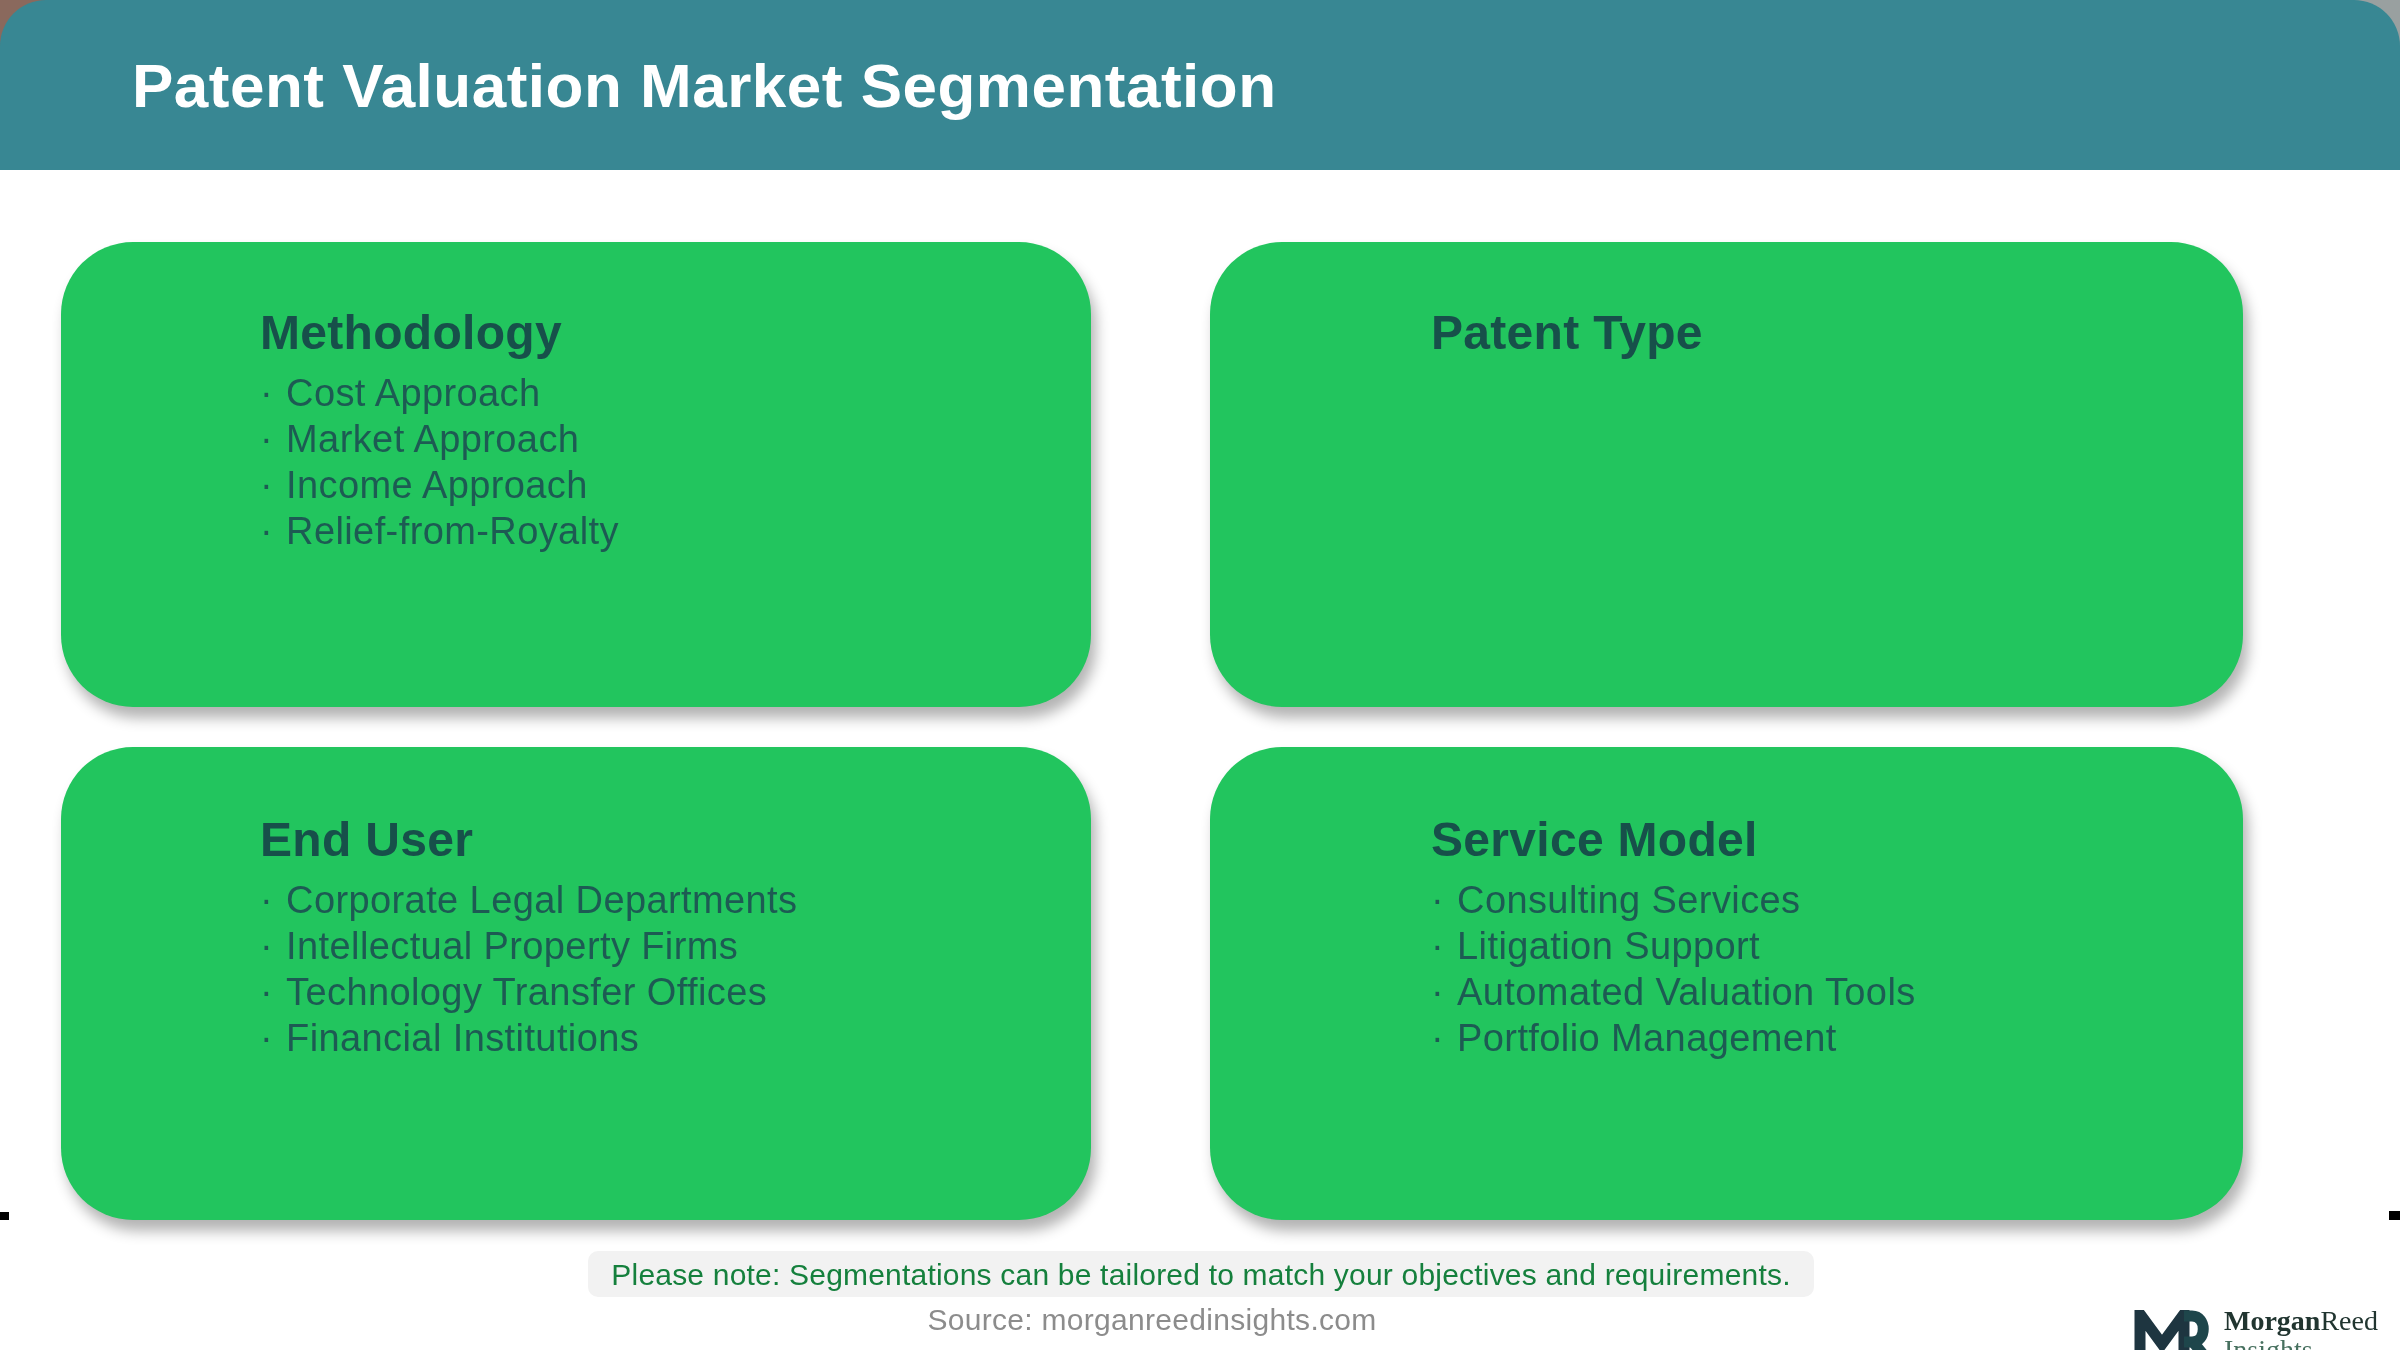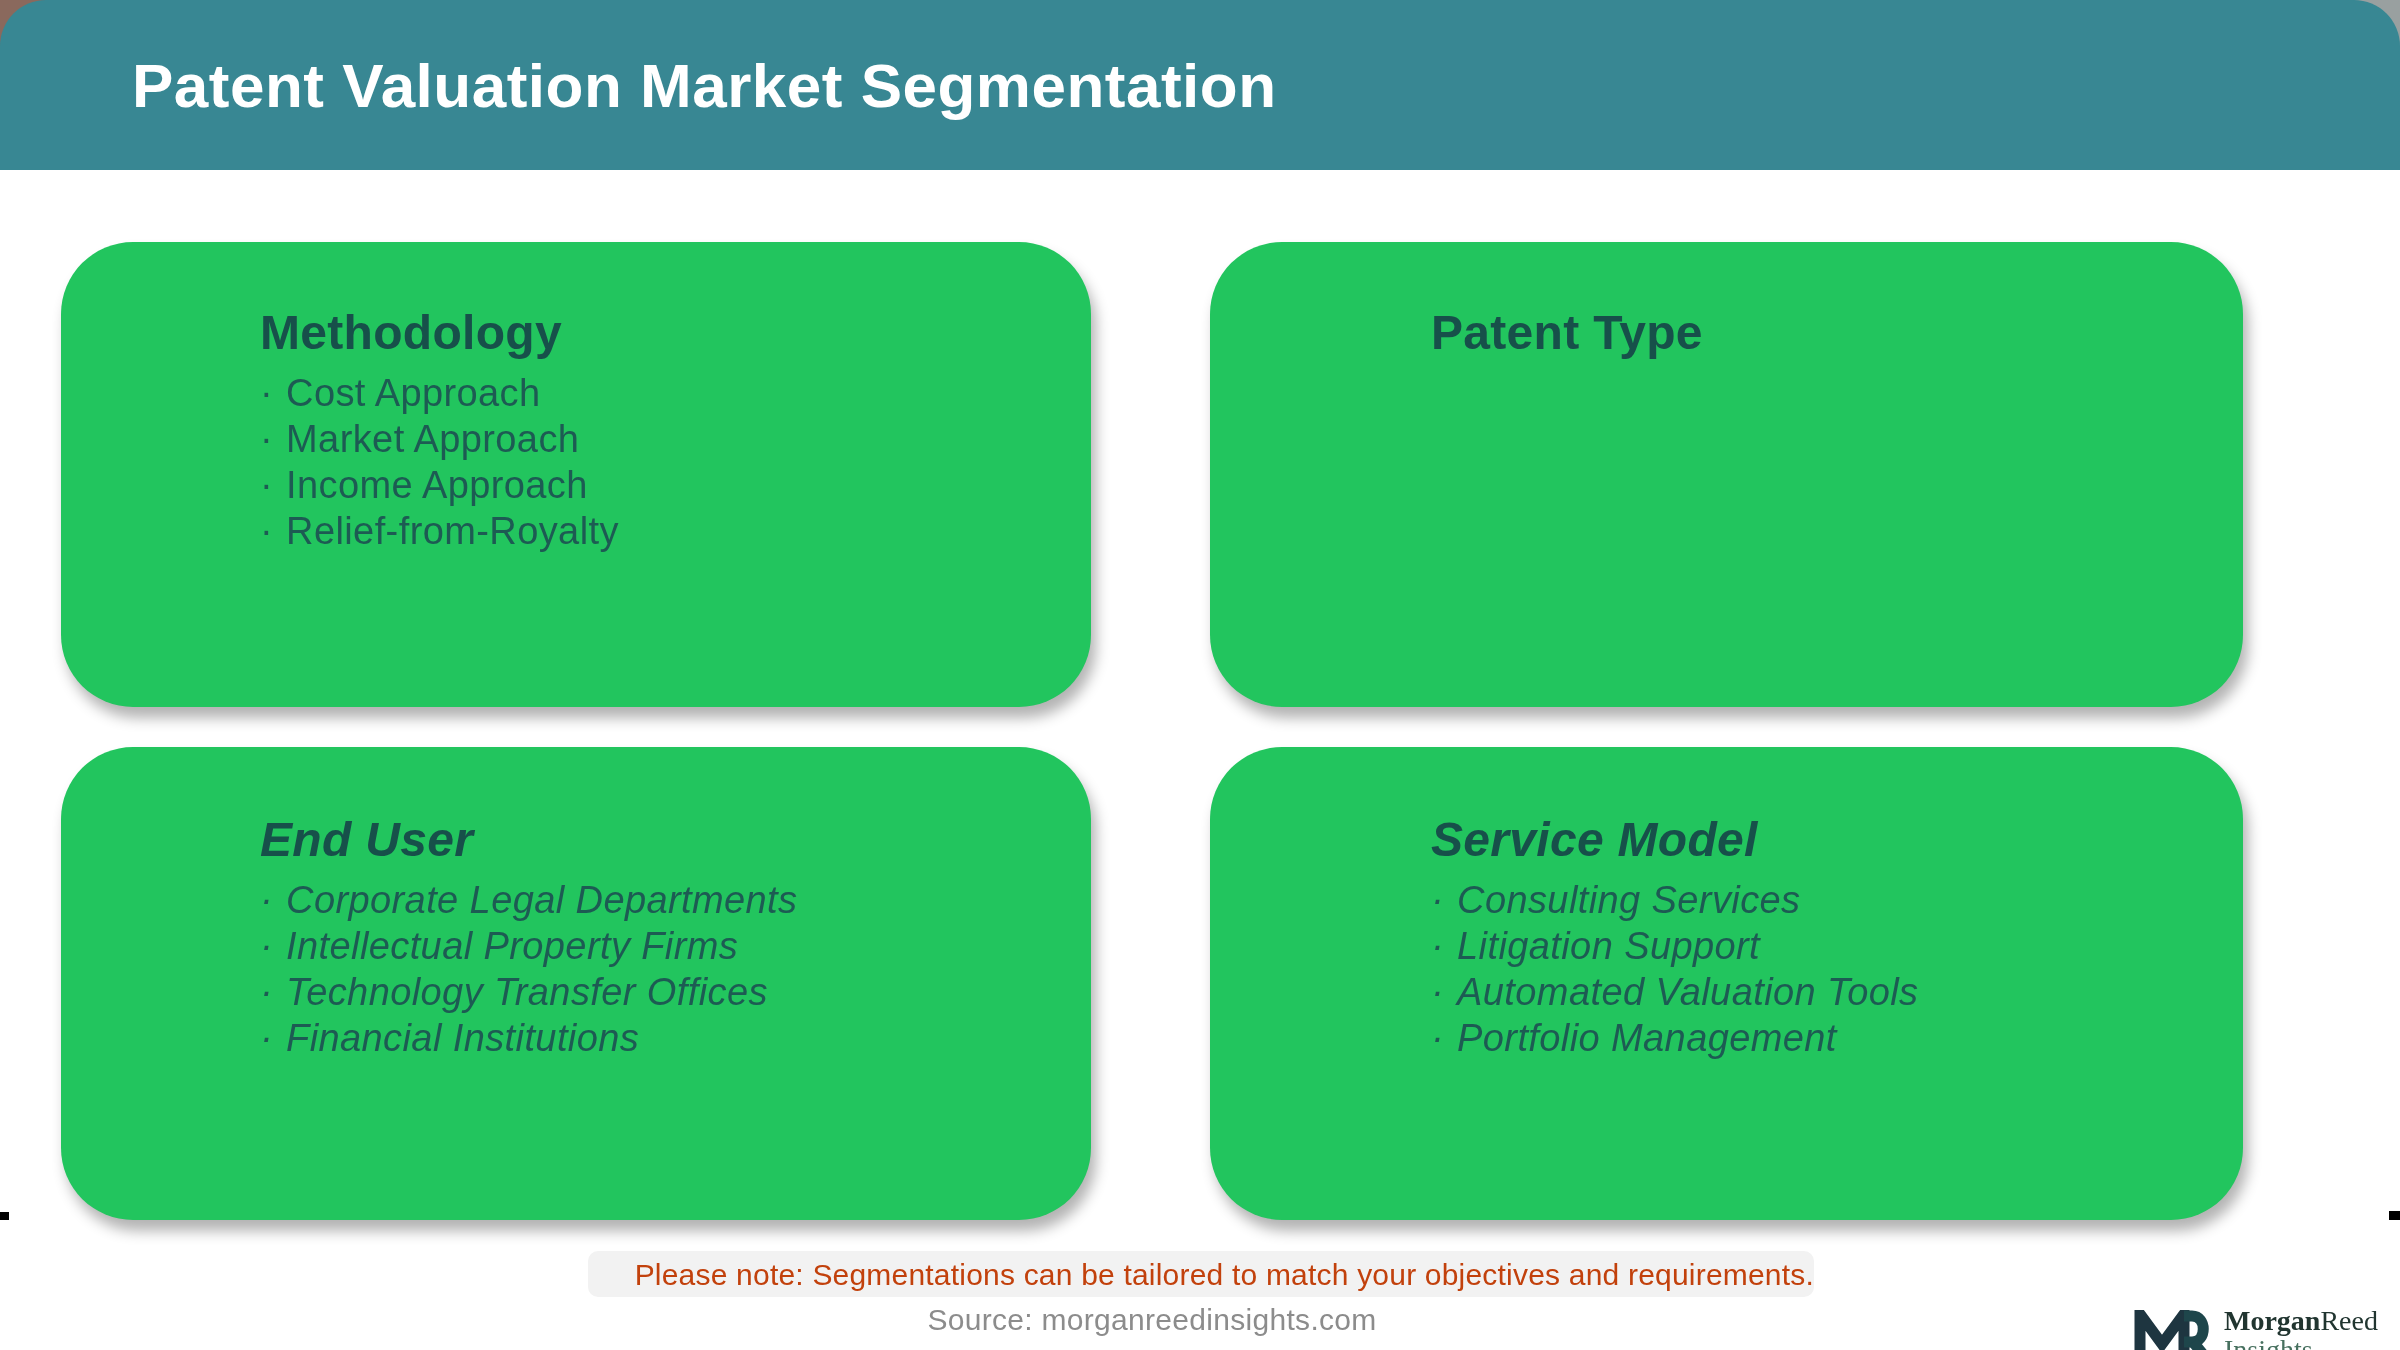--- a/index.html
+++ b/index.html
@@ -19,32 +19,32 @@
   .title{margin-left:132px;font-size:62px;font-weight:bold;color:#ffffff;
          letter-spacing:0.5px;}
 
   
   .card{position:absolute;background:#22c55e;border-radius:72px;
         box-shadow:5px 11px 14px rgba(0,0,0,0.30);box-sizing:border-box;
         padding-top:64px;}
   .card.col-left{left:61px;width:1030px;padding-left:199px;}
   .card.col-right{left:1210px;width:1033px;padding-left:221px;}
   .card.row-top{top:242px;height:465px;}
-  .card.row-bottom{top:747px;height:473px;padding-top:66px;font-style:italic;}
+  .card.row-bottom{top:747px;height:473px;padding-top:66px;}
 
   .card h2{margin:0;font-size:48px;font-weight:bold;color:#17504a;
            letter-spacing:0.3px;line-height:54px;}
   .card ul{list-style:none;margin:10px 0 0 0;padding:0;}
   .card li{font-size:38px;color:#1d5b53;line-height:46px;letter-spacing:0.4px;}
   .card li::before{content:"·";margin-right:13px;}
 
   
   .note{position:absolute;left:588px;top:1251px;width:1226px;height:46px;
-        background:#f2f2f2;border-radius:10px;font-size:30px;color:#c2410c;
-        text-align:right;line-height:47px;letter-spacing:0.2px;}
+        background:#f2f2f2;border-radius:10px;font-size:30px;color:#15803d;
+        text-align:center;line-height:47px;letter-spacing:0.2px;}
   .source{position:absolute;left:0;top:1303px;width:2304px;text-align:center;
           font-size:30px;color:#8c8c8c;letter-spacing:0.3px;}
 
   
   .logo{position:absolute;left:2134px;top:1304px;display:flex;align-items:center;}
   .logo svg{display:block;margin-top:6px;}
   .logo-text{margin-left:10px;font-family:"Liberation Serif",serif;font-size:28px;
              line-height:29px;}
   .brand-name{color:#213530;}
   .name-bold{font-weight:bold;}

